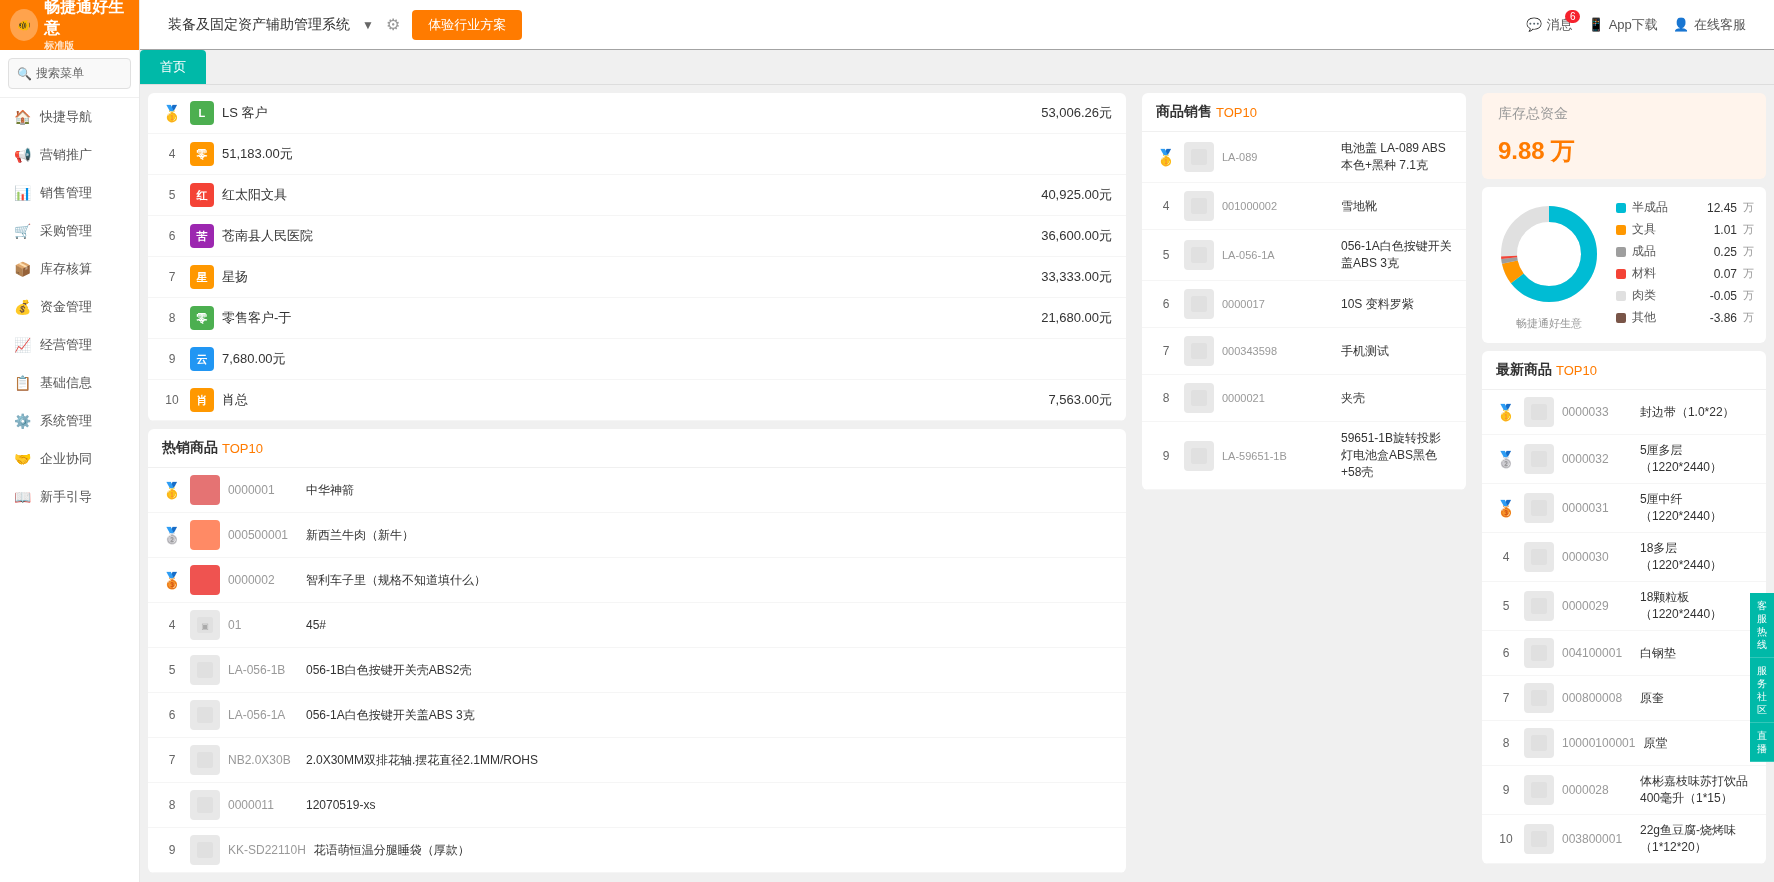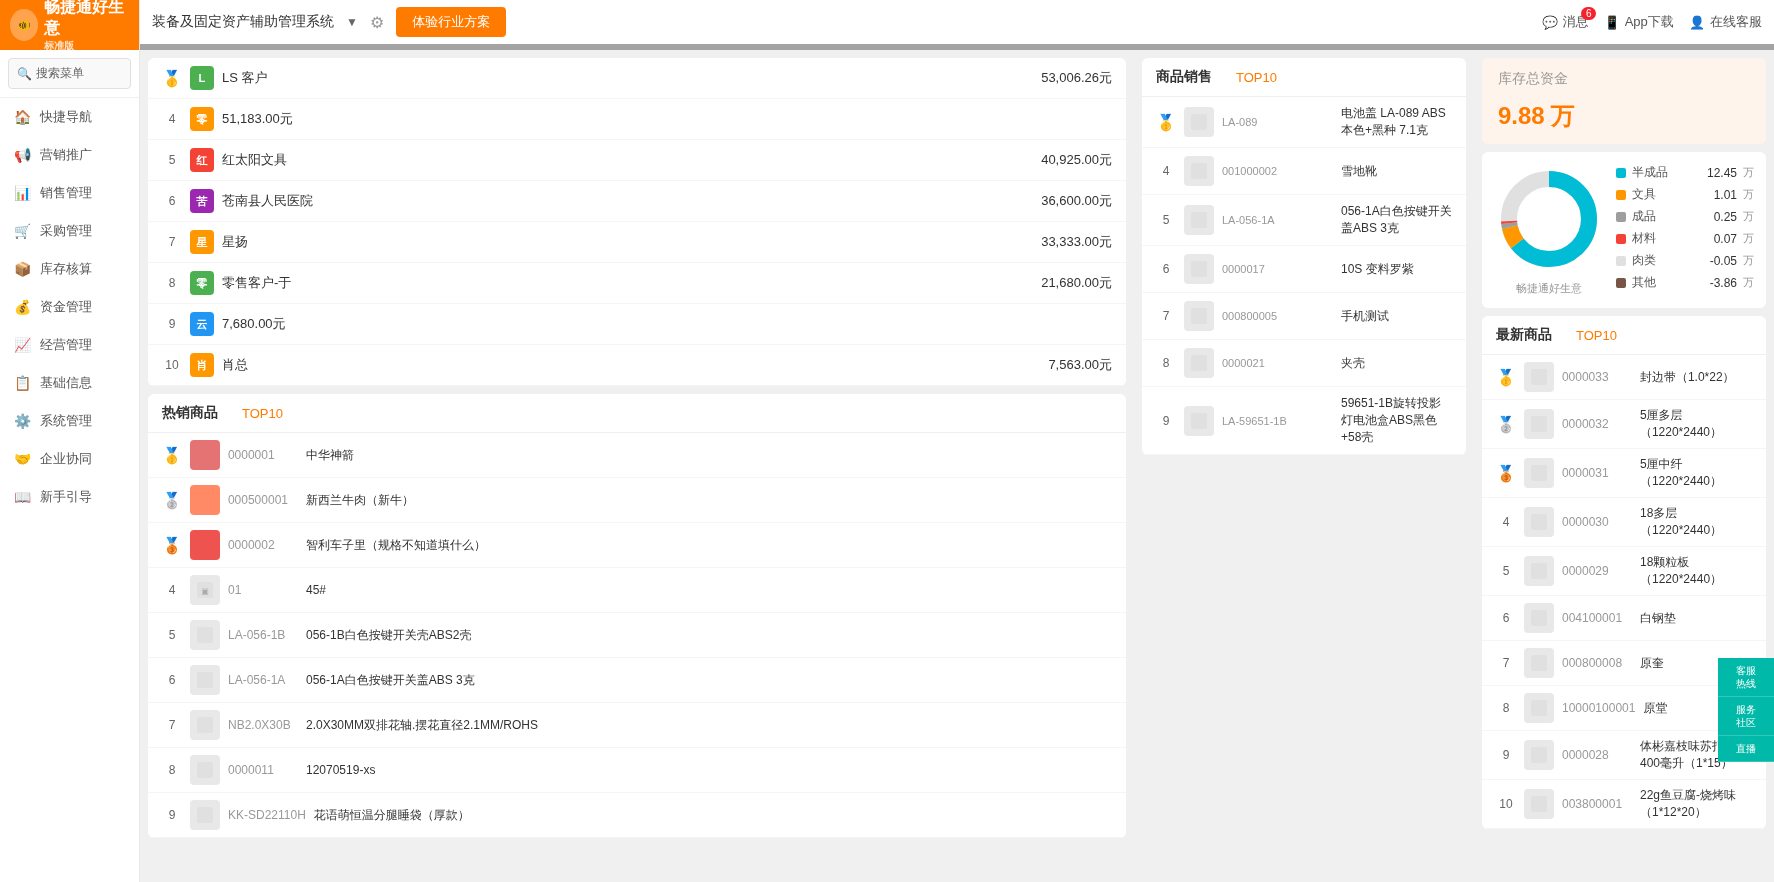--- a/index.html
+++ b/index.html
@@ -73,25 +73,25 @@
     .main-area {
       flex: 1;
       display: flex;
       flex-direction: column;
       overflow: hidden;
     }
 
     
     .topbar {
       background: #fff;
-      border-bottom: 6px solid #a3a3a3;
+      border-bottom: 1px solid #a3a3a3;
       height: 50px;
       display: flex;
       align-items: center;
-      padding: 0 12px;
+      padding: 0 28px;
       gap: 12px;
     }
     .topbar-title {
       font-size: 14px;
       color: #333;
       display: flex;
       align-items: center;
       gap: 6px;
     }
     .topbar-dropdown {
@@ -197,21 +197,21 @@
     }
 
     .card-header {
       padding: 10px 14px;
       font-size: 14px;
       font-weight: bold;
       color: #333;
       border-bottom: 1px solid #f0f0f0;
       display: flex;
       align-items: center;
-      gap: 24px;
+      gap: 4px;
     }
     .card-header .top10-label {
       color: #ff7b00;
       font-size: 13px;
       font-weight: normal;
     }
 
     
     .ranking-list { padding: 0; }
     .ranking-item {
@@ -316,21 +316,21 @@
       position: fixed;
       right: 0;
       bottom: 120px;
       display: flex;
       flex-direction: column;
       gap: 0;
     }
     .float-btn {
       background: #00b9a8;
       color: #fff;
-      width: 56px;
+      width: 24px;
       padding: 6px 4px;
       text-align: center;
       font-size: 10px;
       cursor: pointer;
       line-height: 1.3;
       border-bottom: 1px solid rgba(255,255,255,0.2);
     }
 
     
     ::-webkit-scrollbar { width: 4px; }
@@ -421,20 +421,23 @@
         <span>📱</span>
         <span>App下载</span>
       </div>
       <div class="badge-item">
         <span>👤</span>
         <span>在线客服</span>
       </div>
     </div>
   </div>
 
+  <div class="page-tabs">
+    <div class="page-tab active">首页</div>
+  </div>
 
   <div class="content-area">
 
     <div class="col-middle">
 
       <div class="card">
         <div class="ranking-list">
 
           <div class="ranking-item">
             <span class="medal-icon">🥇</span>
@@ -624,21 +627,21 @@
             <span class="rank-name" style="min-width:80px;font-size:11px;color:#999;">0000017</span>
             <span class="product-name">10S 变料罗紫</span>
           </div>
           <div class="ranking-item">
             <span style="width:20px;text-align:center;color:#666;font-size:12px;">7</span>
             <div class="product-img-placeholder">
               <svg width="16" height="16" viewBox="0 0 16 16">
                   <rect width="16" height="16" fill="#e0e0e0" rx="2"></rect>
                 </svg>
             </div>
-            <span class="rank-name" style="min-width:80px;font-size:11px;color:#999;">000800005</span>
+            <span class="rank-name" style="min-width:80px;font-size:11px;color:#999;">000343598</span>
             <span class="product-name">手机测试</span>
           </div>
           <div class="ranking-item">
             <span style="width:20px;text-align:center;color:#666;font-size:12px;">8</span>
             <div class="product-img-placeholder">
               <svg width="16" height="16" viewBox="0 0 16 16">
                   <rect width="16" height="16" fill="#e0e0e0" rx="2"></rect>
                 </svg>
             </div>
             <span class="rank-name" style="min-width:80px;font-size:11px;color:#999;">0000021</span>

